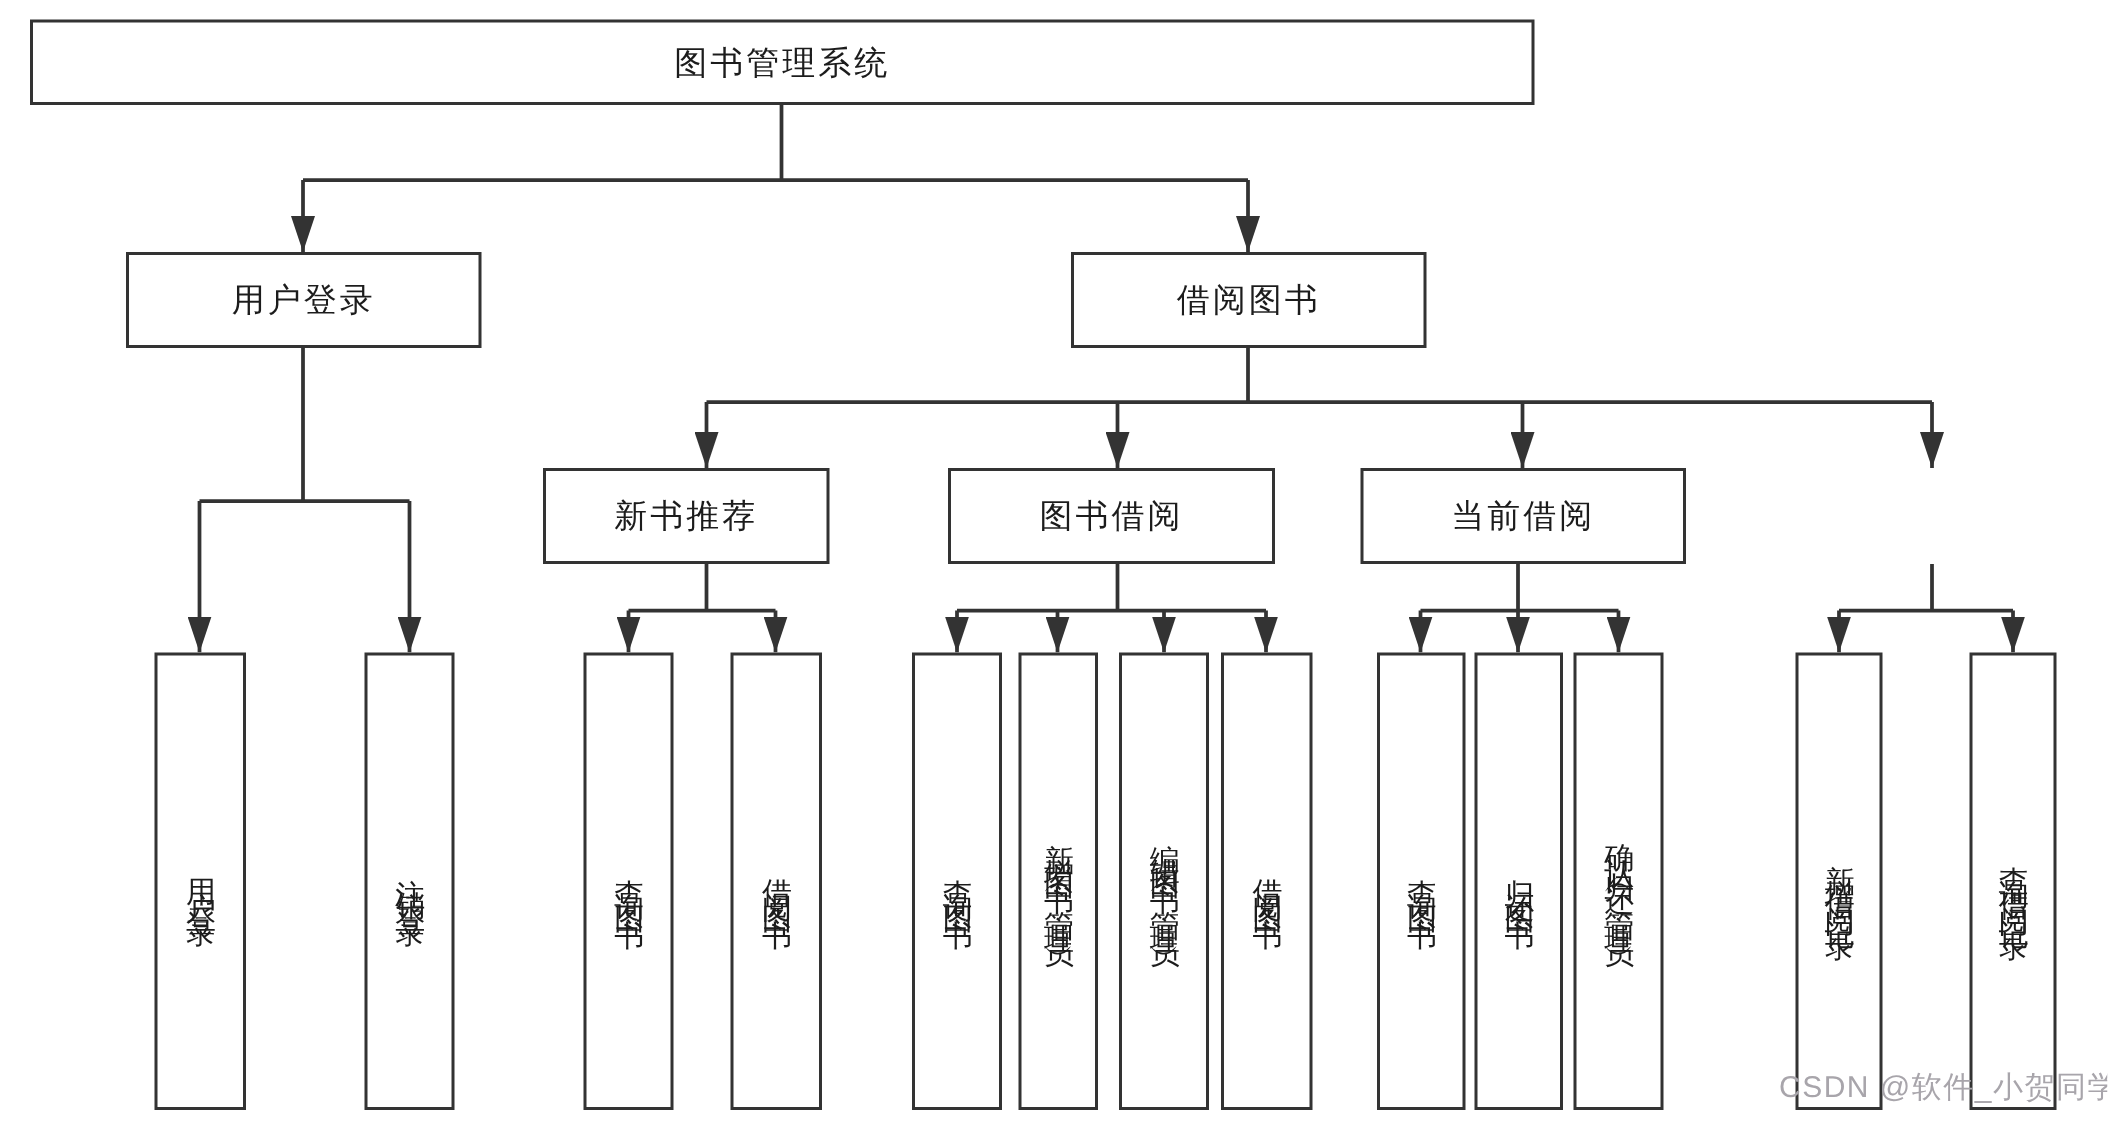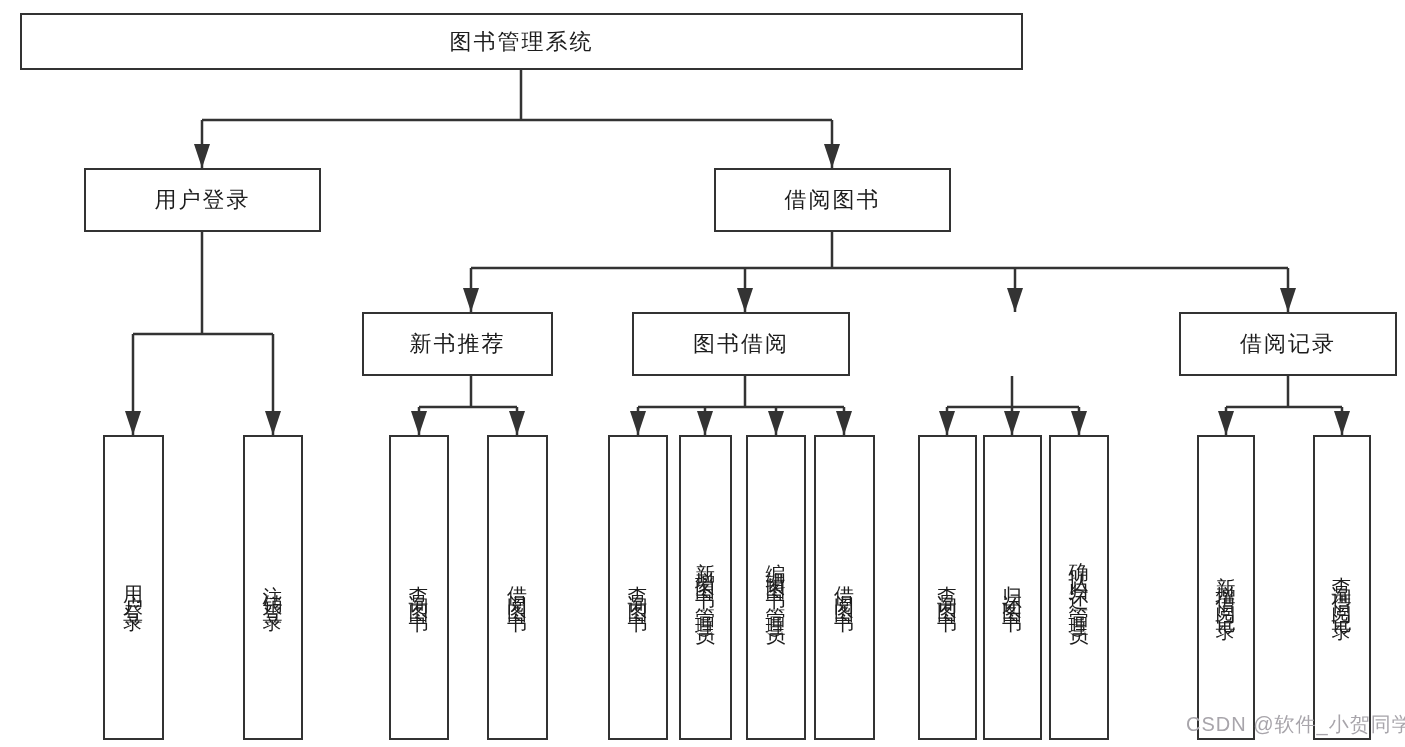--- a/index.html
+++ b/index.html
@@ -114,22 +114,22 @@
   <div class="box hbox" style="left:714px; top:168px; width:237px; height:64px">
     <span>借阅图书</span>
   </div>
 
   <div class="box hbox" style="left:362px; top:312px; width:191px; height:64px">
     <span>新书推荐</span>
   </div>
   <div class="box hbox" style="left:632px; top:312px; width:218px; height:64px">
     <span>图书借阅</span>
   </div>
-  <div class="box hbox" style="left:1179px; top:312px; width:218px; height:64px">
-    <span>借阅记录</span>
+  <div class="box hbox" style="left:907px; top:312px; width:217px; height:64px">
+    <span>当前借阅</span>
   </div>
 
   <div class="box vbox" style="left:103px; top:435px; width:61px; height:305px">
     <span class="vtext">用户登录</span>
   </div>
   <div class="box vbox" style="left:243px; top:435px; width:60px; height:305px">
     <span class="vtext">注销登录</span>
   </div>
 
   <div class="box vbox" style="left:389px; top:435px; width:60px; height:305px">

